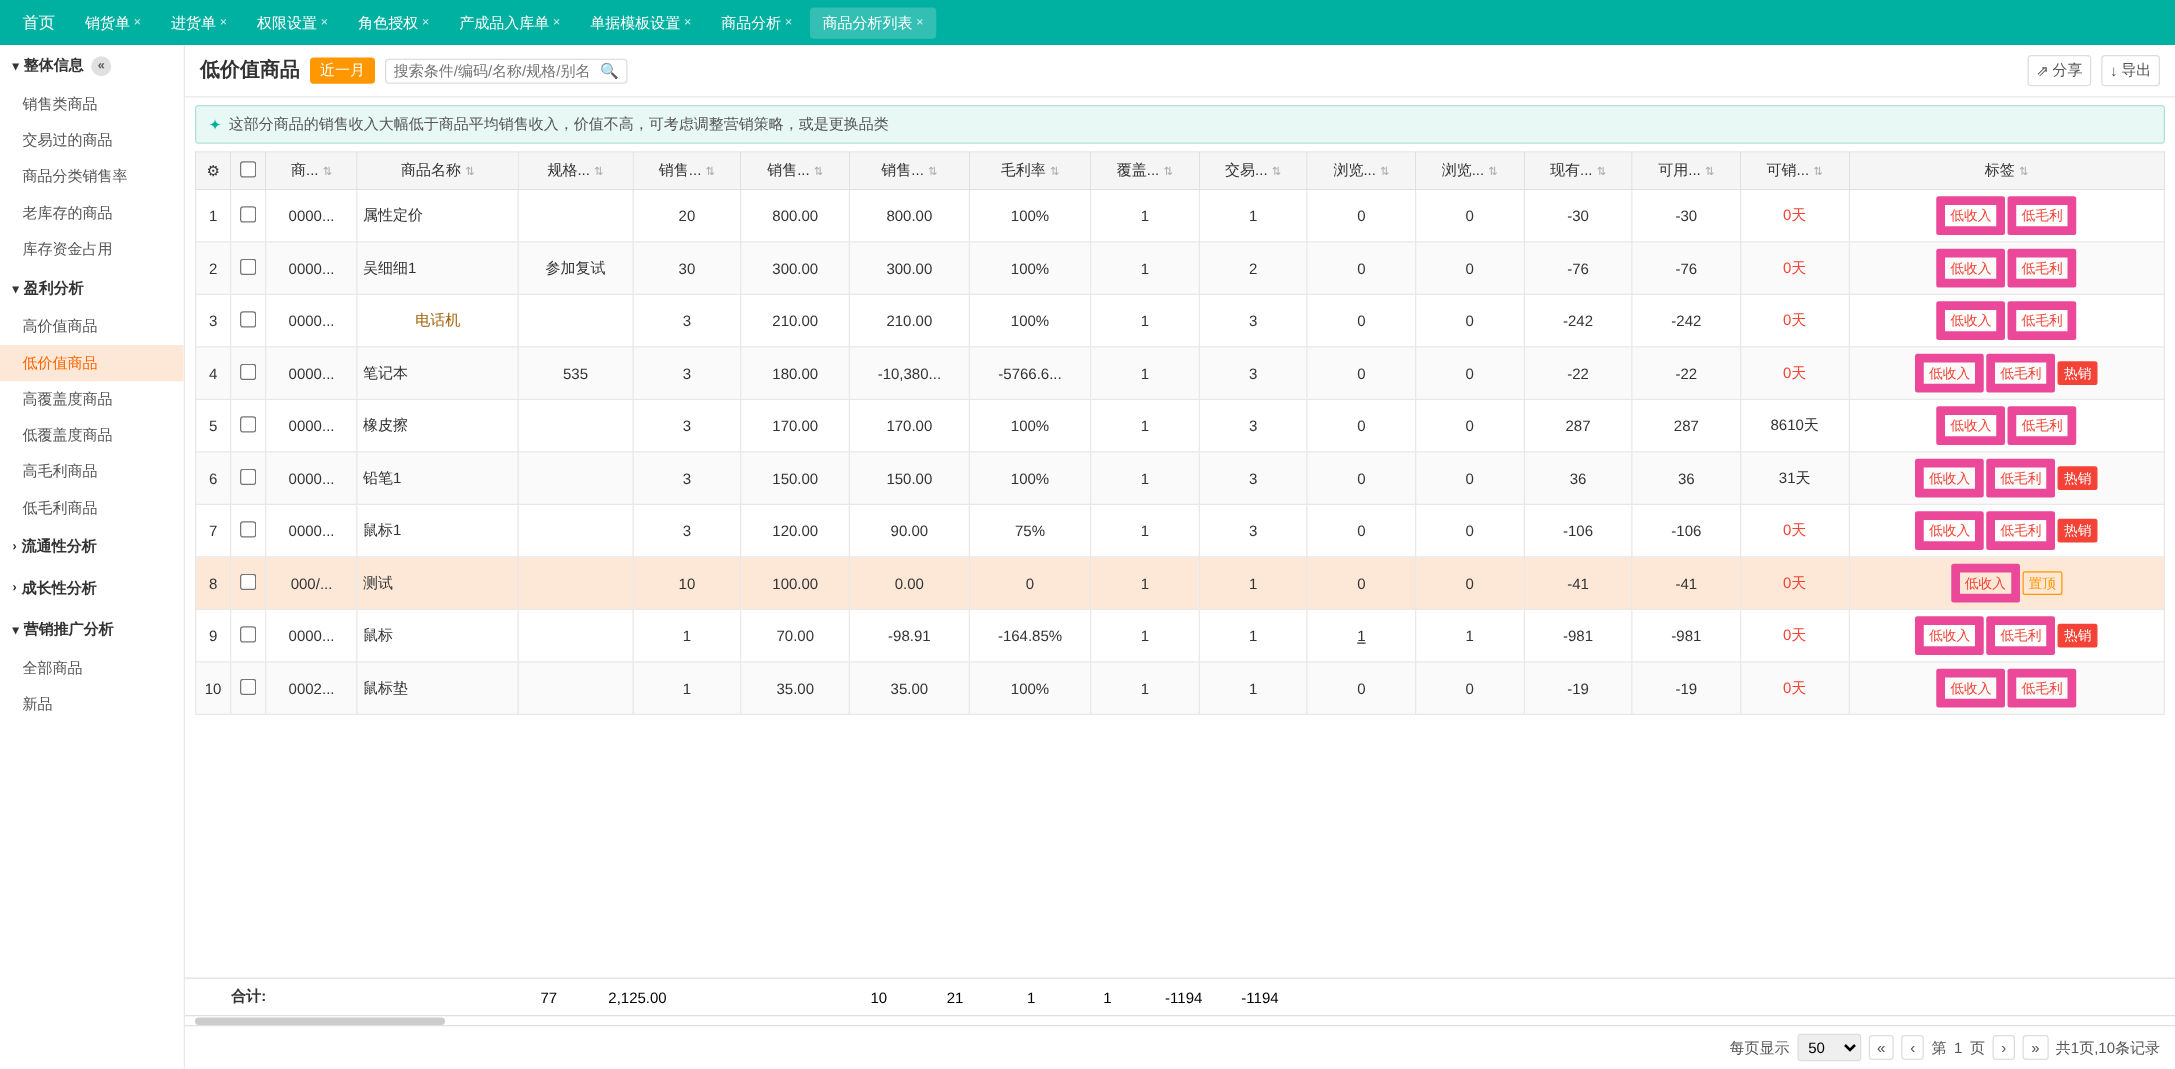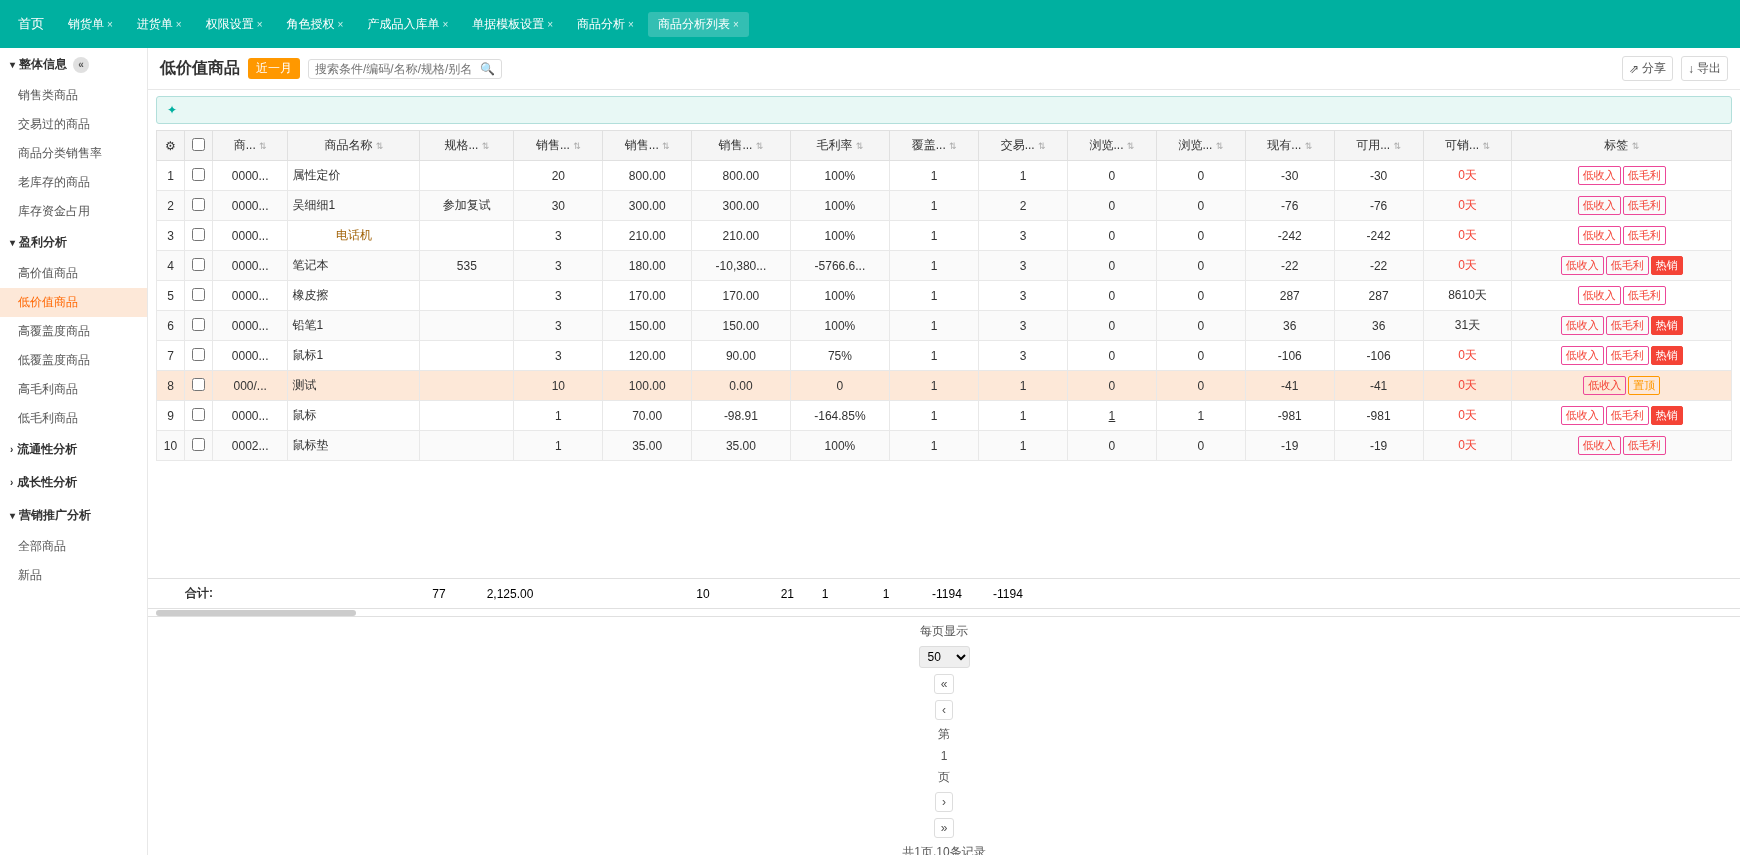--- a/index.html
+++ b/index.html
@@ -1,21 +1,21 @@
 <!DOCTYPE html>
 <html><head>
   <meta charset="utf-8">
   <style>
     * { box-sizing: border-box; margin: 0; padding: 0; font-family: 'Microsoft YaHei', Arial, sans-serif; font-size: 12px; }
     body { background: #f5f5f5; overflow: hidden; }
     
     
     .top-nav {
       background: #00b0a0;
-      height: 48px;
+      height: 36px;
       display: flex;
       align-items: center;
       padding: 0 8px;
       gap: 4px;
     }
     .nav-item {
       color: #fff;
       padding: 4px 10px;
       cursor: pointer;
       white-space: nowrap;
@@ -170,21 +170,21 @@
     }
     tr:nth-child(even) { background: #fafafa; }
     tr.highlighted { background: #fde8d8; }
     .tag {
       display: inline-block;
       padding: 1px 4px;
       border-radius: 2px;
       margin: 0 1px;
       font-size: 11px;
     }
-    .tag-red { color: #f44336; border: 1px solid #ec4899; }
+    .tag-red { color: #f44336; border: 7px solid #ec4899; }
     .tag-orange { color: #ff9800; border: 1px solid #ff9800; }
     .tag-hot { color: #fff; background: #f44336; border: 1px solid #f44336; }
     .days-zero { color: #f44336; }
     .days-normal { color: #333; }
     .underline { text-decoration: underline; cursor: pointer; }
     
     
     .table-footer {
       border-top: 1px solid #e0e0e0;
       padding: 6px 12px;
@@ -197,21 +197,20 @@
     
     
     .pagination {
       background: #fff;
       border-top: 1px solid #e0e0e0;
       padding: 6px 12px;
       display: flex;
       align-items: center;
       justify-content: flex-end;
       gap: 6px;
-      flex-direction: column;
     }
     .page-size-label { color: #555; }
     .page-size-select {
       border: 1px solid #ddd;
       padding: 2px 4px;
       border-radius: 3px;
     }
     .page-btn {
       border: 1px solid #ddd;
       background: #fff;
@@ -341,20 +340,21 @@
         </div>
         <div class="action-btn">
           <span>↓</span>
           <span>导出</span>
         </div>
       </div>
     </div>
 
     <div class="alert-banner">
       <span style="color:#00b0a0;">✦</span>
+      <span>这部分商品的销售收入大幅低于商品平均销售收入，价值不高，可考虑调整营销策略，或是更换品类</span>
     </div>
 
     <div class="table-container">
       <table>
         <thead>
           <tr>
             <th style="width:28px;">⚙</th>
             <th style="width:28px;"><input type="checkbox" style=""></th>
             <th>商... <span class="sort-icon">⇅</span></th>
             <th style="min-width:80px;">商品名称 <span class="sort-icon">⇅</span></th>
@@ -569,21 +569,21 @@
     </div>
 
     <div class="table-footer">
       <span class="total-label">合计:</span>
       <div style="flex:1; display:flex; gap:1px; padding-left:180px;">
         <span style="min-width:60px; text-align:center;">77</span>
         <span style="min-width:80px; text-align:center;">2,125.00</span>
         <span style="min-width:60px; text-align:center;"></span>
         <span style="min-width:60px; text-align:center;"></span>
         <span style="min-width:60px; text-align:center;">10</span>
-        <span style="min-width:60px; text-align:right;">21</span>
+        <span style="min-width:60px; text-align:center;">21</span>
         <span style="min-width:60px; text-align:center;">1</span>
         <span style="min-width:60px; text-align:center;">1</span>
         <span style="min-width:60px; text-align:center;">-1194</span>
         <span style="min-width:60px; text-align:center;">-1194</span>
       </div>
     </div>
 
     <div style="background:#fff; height:8px; border-top:1px solid #e0e0e0; overflow:hidden;">
       <div style="width:200px; height:6px; background:#ccc; border-radius:3px; margin:1px 8px;"></div>
     </div>

